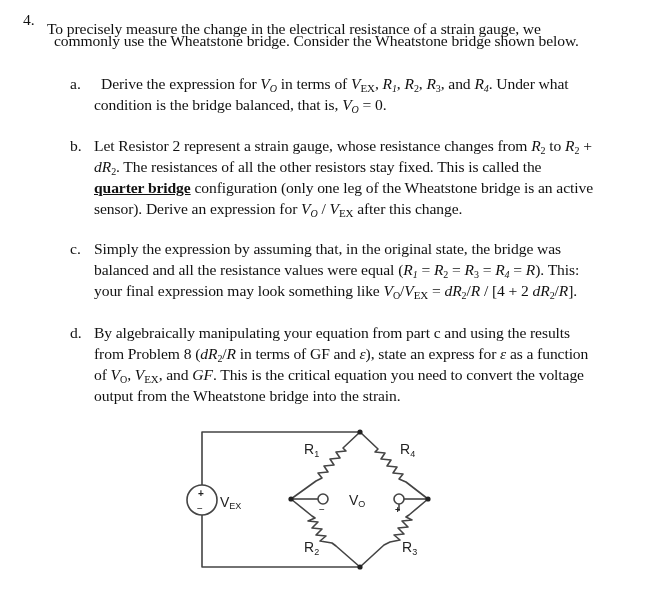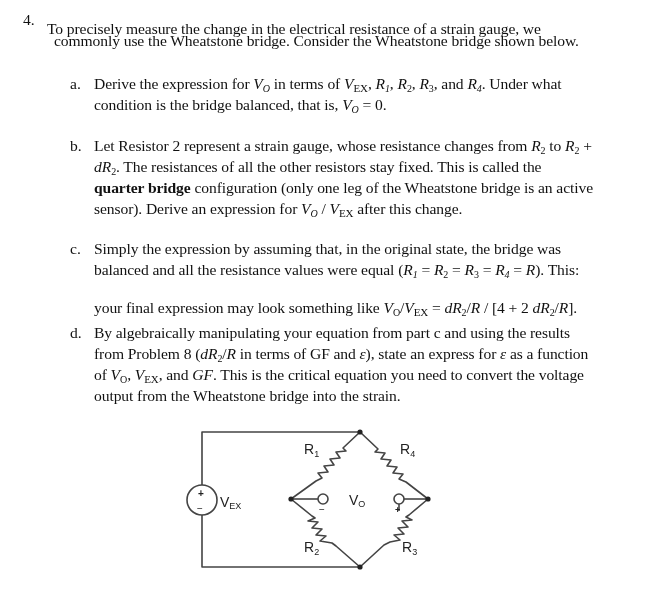--- a/index.html
+++ b/index.html
@@ -3,32 +3,32 @@
 <meta charset="utf-8">
 <style>
   html, body { margin:0; padding:0; background:#ffffff; }
   body { width:665px; height:609px; position:relative; overflow:hidden;
          font-family:"Liberation Serif", "DejaVu Serif", serif; color:#111; }
   .line { position:absolute; font-size:15.6px; line-height:18px; white-space:nowrap; letter-spacing:-0.1px; }
   .num { position:absolute; font-size:15.6px; line-height:18px; }
   i { font-style:italic; }
   sub { font-size:10px; vertical-align:-3px; line-height:0; }
   .sc { font-size:11px; }
-  b { font-weight:bold; }
+  b { font-weight:bold;text-decoration:underline; }
   svg text { font-family:"Liberation Sans", "DejaVu Sans", sans-serif; fill:#222; }
 </style>
 </head>
 <body>
 
 <div class="num" style="left:23px;top:11px;">4.</div>
 <div class="line" style="left:47px;top:20px;">To precisely measure the change in the electrical resistance of a strain gauge, we</div>
 <div class="line" style="left:54px;top:32px;text-align:right;">commonly use the Wheatstone bridge. Consider the Wheatstone bridge shown below.</div>
 
 <div class="num" style="left:70px;top:75px;">a.</div>
-<div class="line" style="left:94px;top:75px;">
+<div class="line" style="left:101px;top:75px;">
   <span>Derive the expression for </span><i>V</i><sub><i>O</i></sub><span> in terms of </span><i>V</i><sub class="sc">EX</sub><span>, </span><i>R</i><sub><i>1</i></sub><span>, </span><i>R</i><sub>2</sub><span>, </span><i>R</i><sub>3</sub><span>, and </span><i>R</i><sub><i>4</i></sub><span>.  Under what</span>
 </div>
 <div class="line" style="left:94px;top:96px;">
   <span>condition is the bridge balanced, that is, </span><i>V</i><sub><i>O</i></sub><span> = 0.</span>
 </div>
 
 <div class="num" style="left:70px;top:137px;">b.</div>
 <div class="line" style="left:94px;top:137px;">
   <span>Let Resistor 2 represent a strain gauge, whose resistance changes from </span><i>R</i><sub>2</sub><span> to </span><i>R</i><sub>2</sub><span> +</span>
 </div>
@@ -40,21 +40,21 @@
 </div>
 <div class="line" style="left:94px;top:200px;">
   <span>sensor).  Derive an expression for </span><i>V</i><sub><i>O</i></sub><span> / </span><i>V</i><sub class="sc">EX</sub><span> after this change.</span>
 </div>
 
 <div class="num" style="left:70px;top:240px;">c.</div>
 <div class="line" style="left:94px;top:240px;">Simply the expression by assuming that, in the original state, the bridge was</div>
 <div class="line" style="left:94px;top:261px;">
   <span>balanced and all the resistance values were equal (</span><i>R</i><sub><i>1</i></sub><span> = </span><i>R</i><sub>2</sub><span> = </span><i>R</i><sub>3</sub><span> = </span><i>R</i><sub><i>4</i></sub><span> = </span><i>R</i><span>).  This:</span>
 </div>
-<div class="line" style="left:94px;top:282px;margin-top:17px;">
+<div class="line" style="left:94px;top:282px;">
   <span>your final expression may look something like </span><i>V</i><sub>O</sub><span>/</span><i>V</i><sub class="sc">EX</sub><span> = </span><i>dR</i><sub>2</sub><span>/</span><i>R</i><span> / [4 + 2 </span><i>dR</i><sub>2</sub><span>/</span><i>R</i><span>].</span>
 </div>
 
 <div class="num" style="left:70px;top:324px;">d.</div>
 <div class="line" style="left:94px;top:324px;">By algebraically manipulating your equation from part c and using the results</div>
 <div class="line" style="left:94px;top:345px;">
   <span>from Problem 8 (</span><i>dR</i><sub>2</sub><span>/</span><i>R</i><span> in terms of GF and </span><i>ε</i><span>), state an express for </span><i>ε</i><span> as a function</span>
 </div>
 <div class="line" style="left:94px;top:366px;">
   <span>of </span><i>V</i><sub>O</sub><span>, </span><i>V</i><sub class="sc">EX</sub><span>, and </span><i>GF</i><span>.  This is the critical equation you need to convert the voltage</span>

